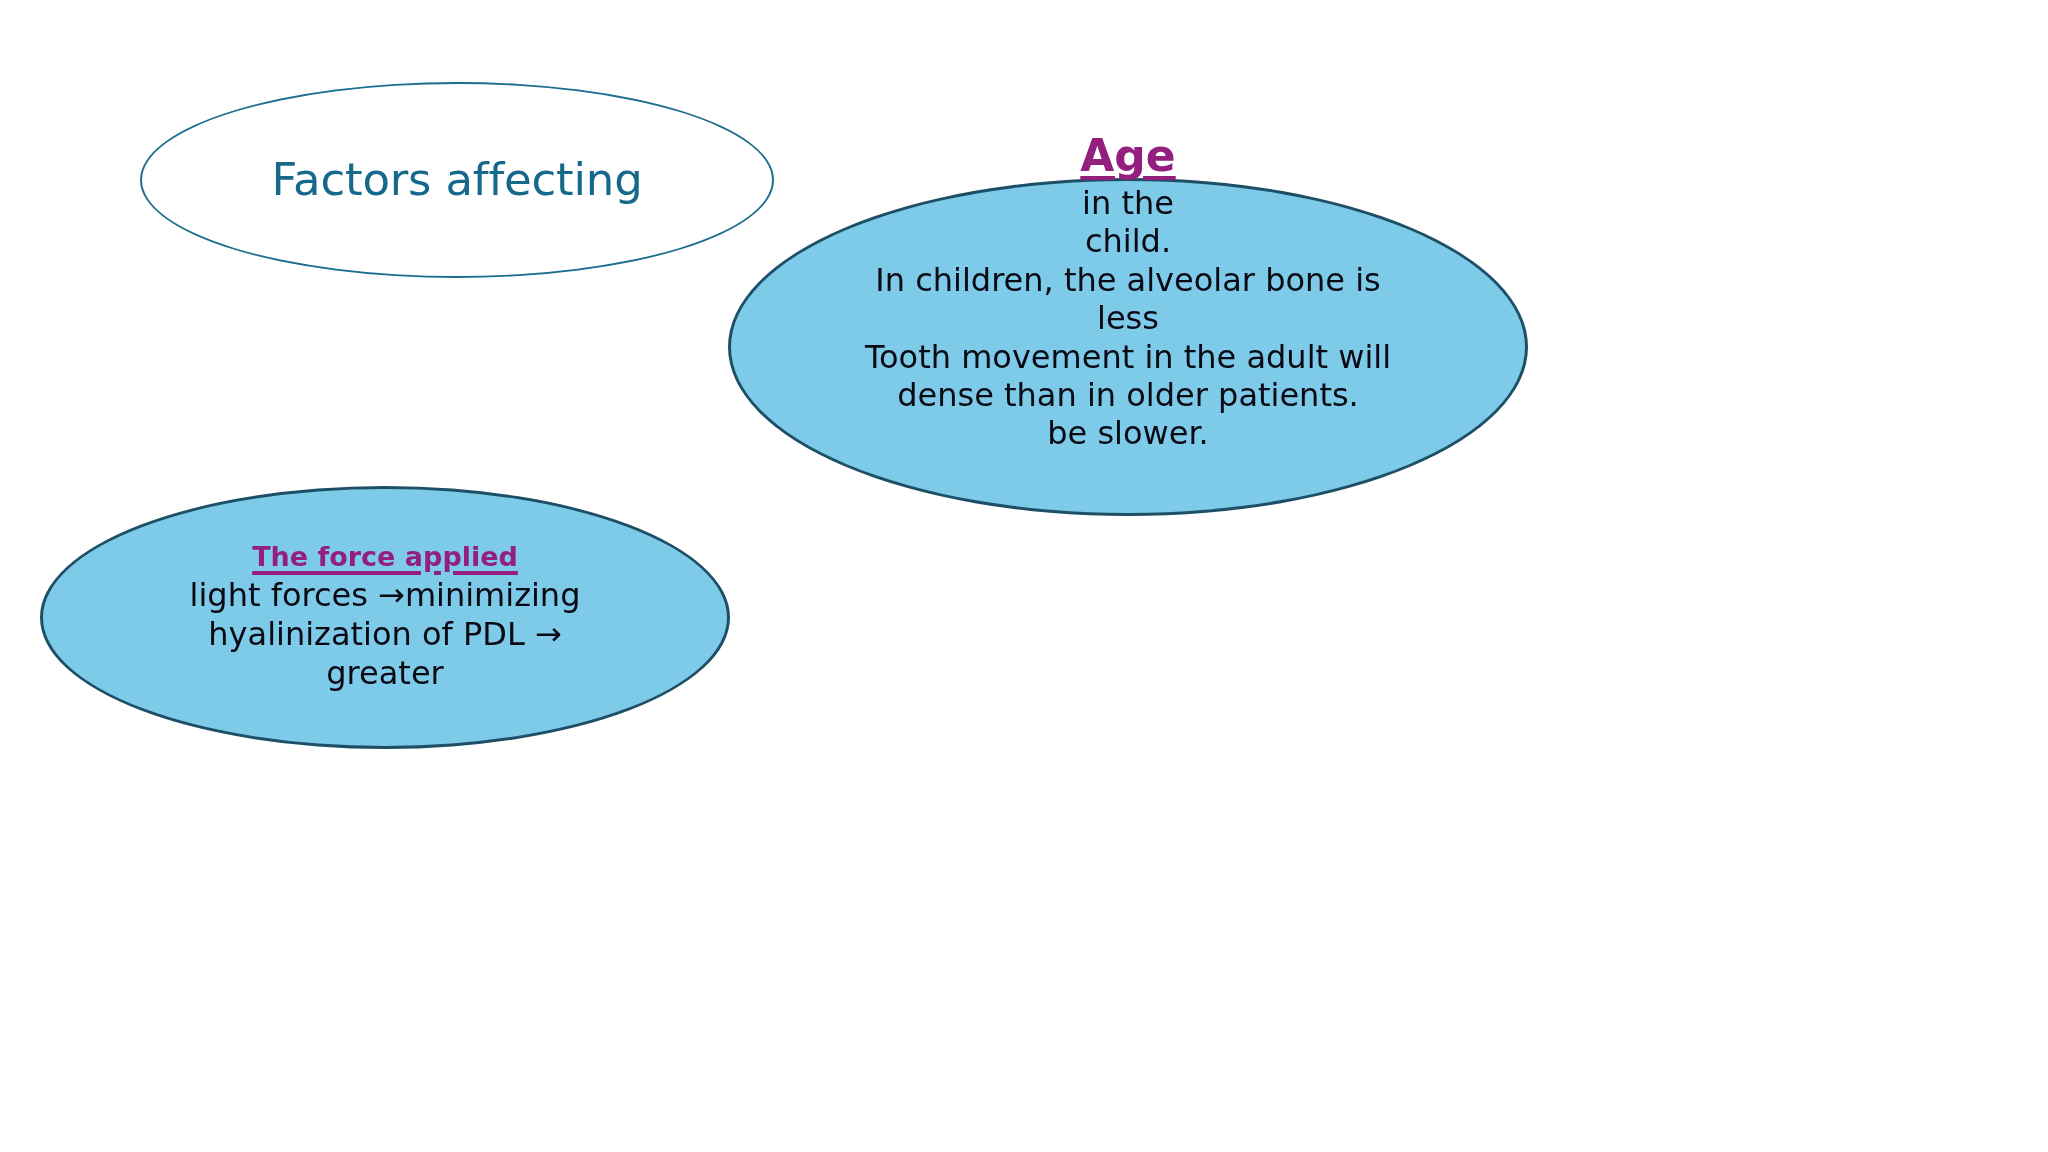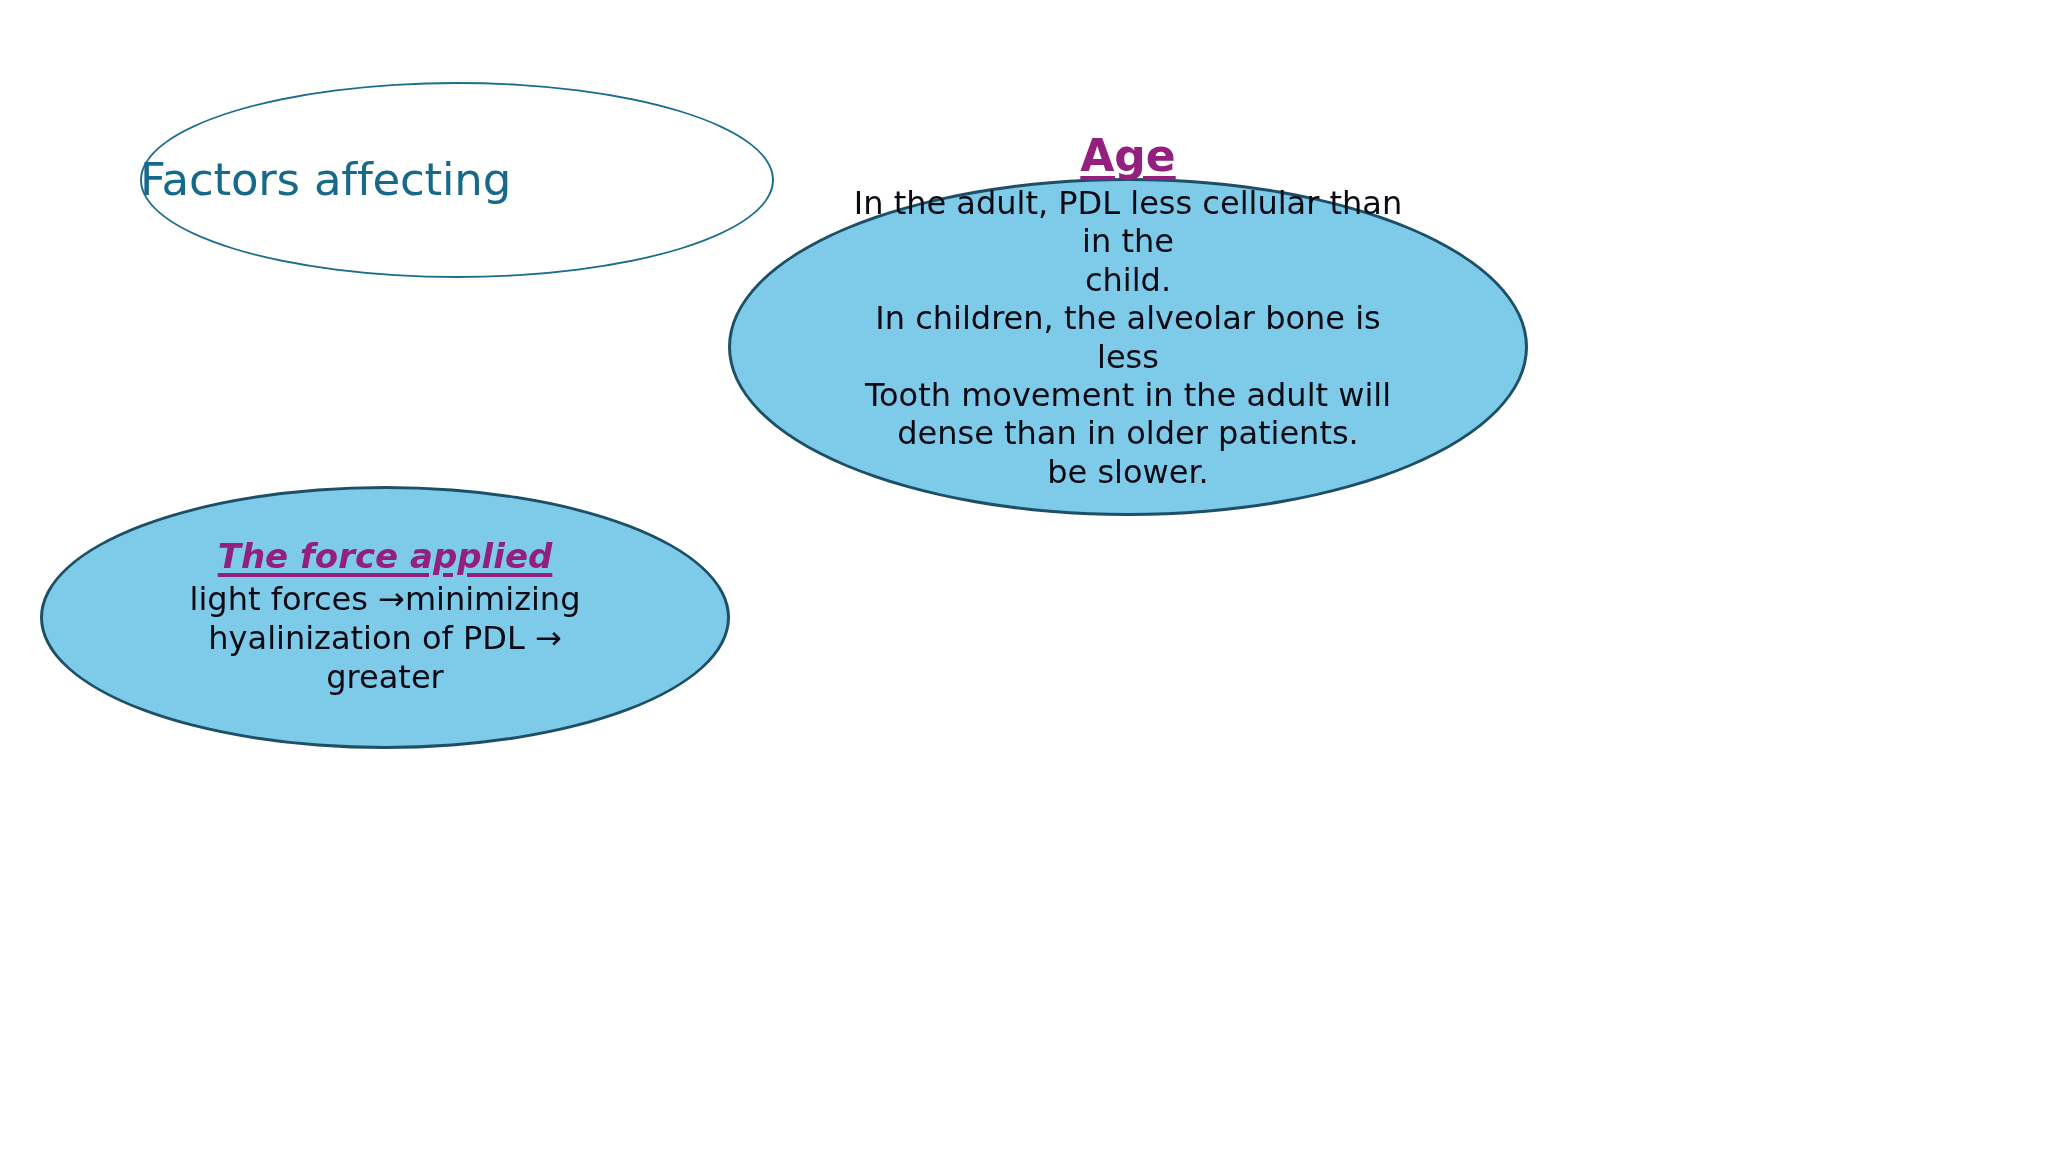--- a/index.html
+++ b/index.html
@@ -46,21 +46,21 @@
     border: 2px solid #1d6e8e;
   }
   .node-title .text-layer {
     position: absolute;
     left: 0;
     top: 0;
     width: 100%;
     height: 100%;
     display: flex;
     flex-direction: column;
-    align-items: flex-start;
+    align-items: center;
     justify-content: center;
   }
   .title-line {
     color: #17698c;
     font-size: 45px;
     line-height: 1.22;
     letter-spacing: -0.2px;
     white-space: nowrap;
     font-weight: 400;
   }
@@ -123,24 +123,23 @@
   .node-force {
     left: 40px;
     top: 486px;
     width: 690px;
     height: 263px;
   }
   .node-force .text-layer {
     justify-content: center;
   }
   .node-force .card-heading {
-    font-size: 34px;
+    font-size: 27px;
     line-height: 1.1;
     margin-bottom: 4px;
-    font-style: italic;
   }
   .node-force .body-line {
     font-size: 32px;
     line-height: 1.22;
   }
 </style>
 </head>
 <body>
 
 <div id="slide">
@@ -149,21 +148,20 @@
     <div class="ellipse"></div>
     <div class="text-layer">
       <div class="title-line">Factors affecting</div>
     </div>
   </div>
 
   <div class="shape node-filled node-age">
     <div class="ellipse"></div>
     <div class="text-layer">
       <div class="card-heading">Age</div>
-      <div class="body-line">In the adult, PDL less cellular than</div>
       <div class="body-line">in the</div>
       <div class="body-line">child.</div>
       <div class="body-line">In children, the alveolar bone is</div>
       <div class="body-line">less</div>
       <div class="body-line">Tooth movement in the adult will</div>
       <div class="body-line">dense than in older patients.</div>
       <div class="body-line">be slower.</div>
     </div>
   </div>
 

